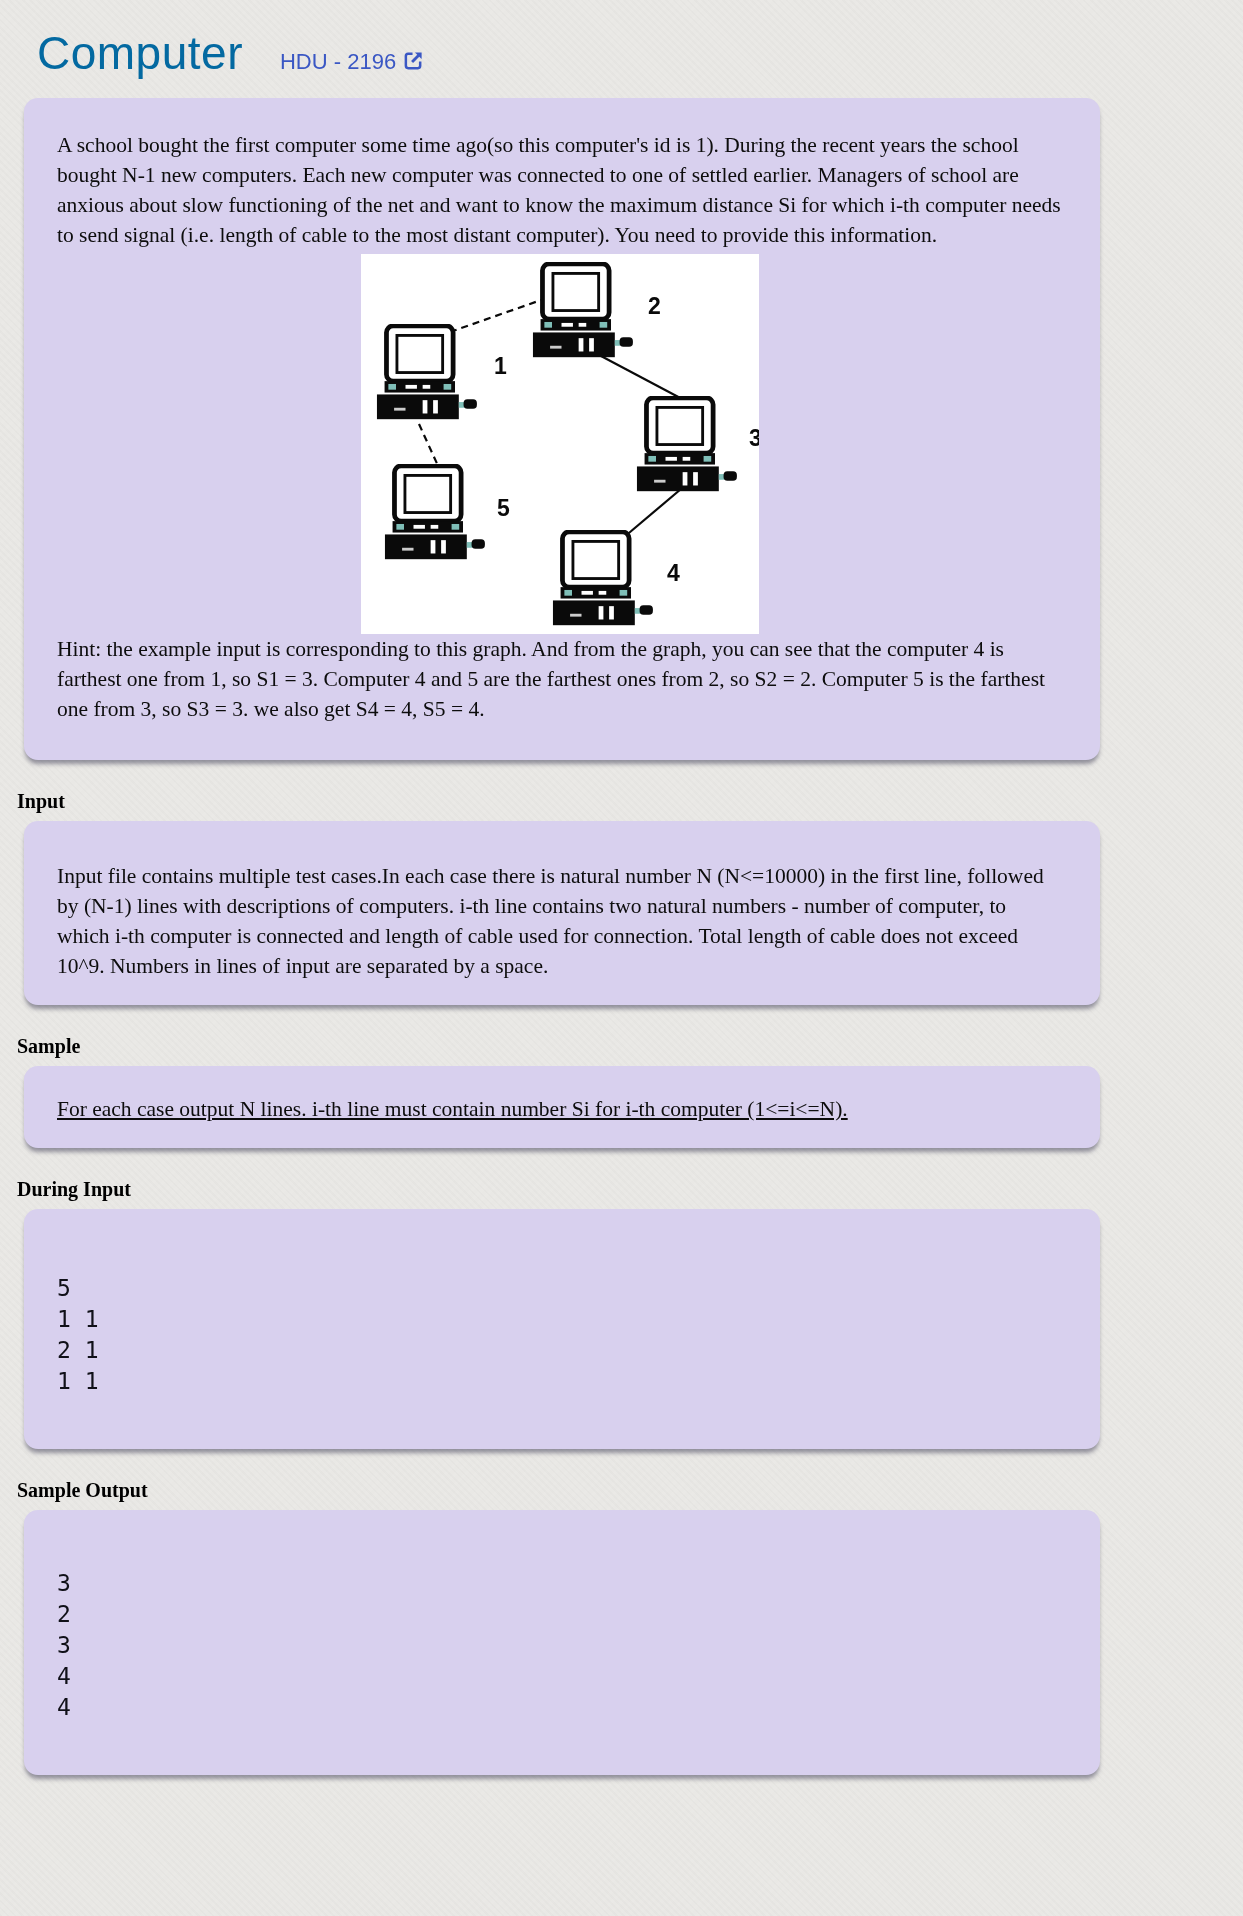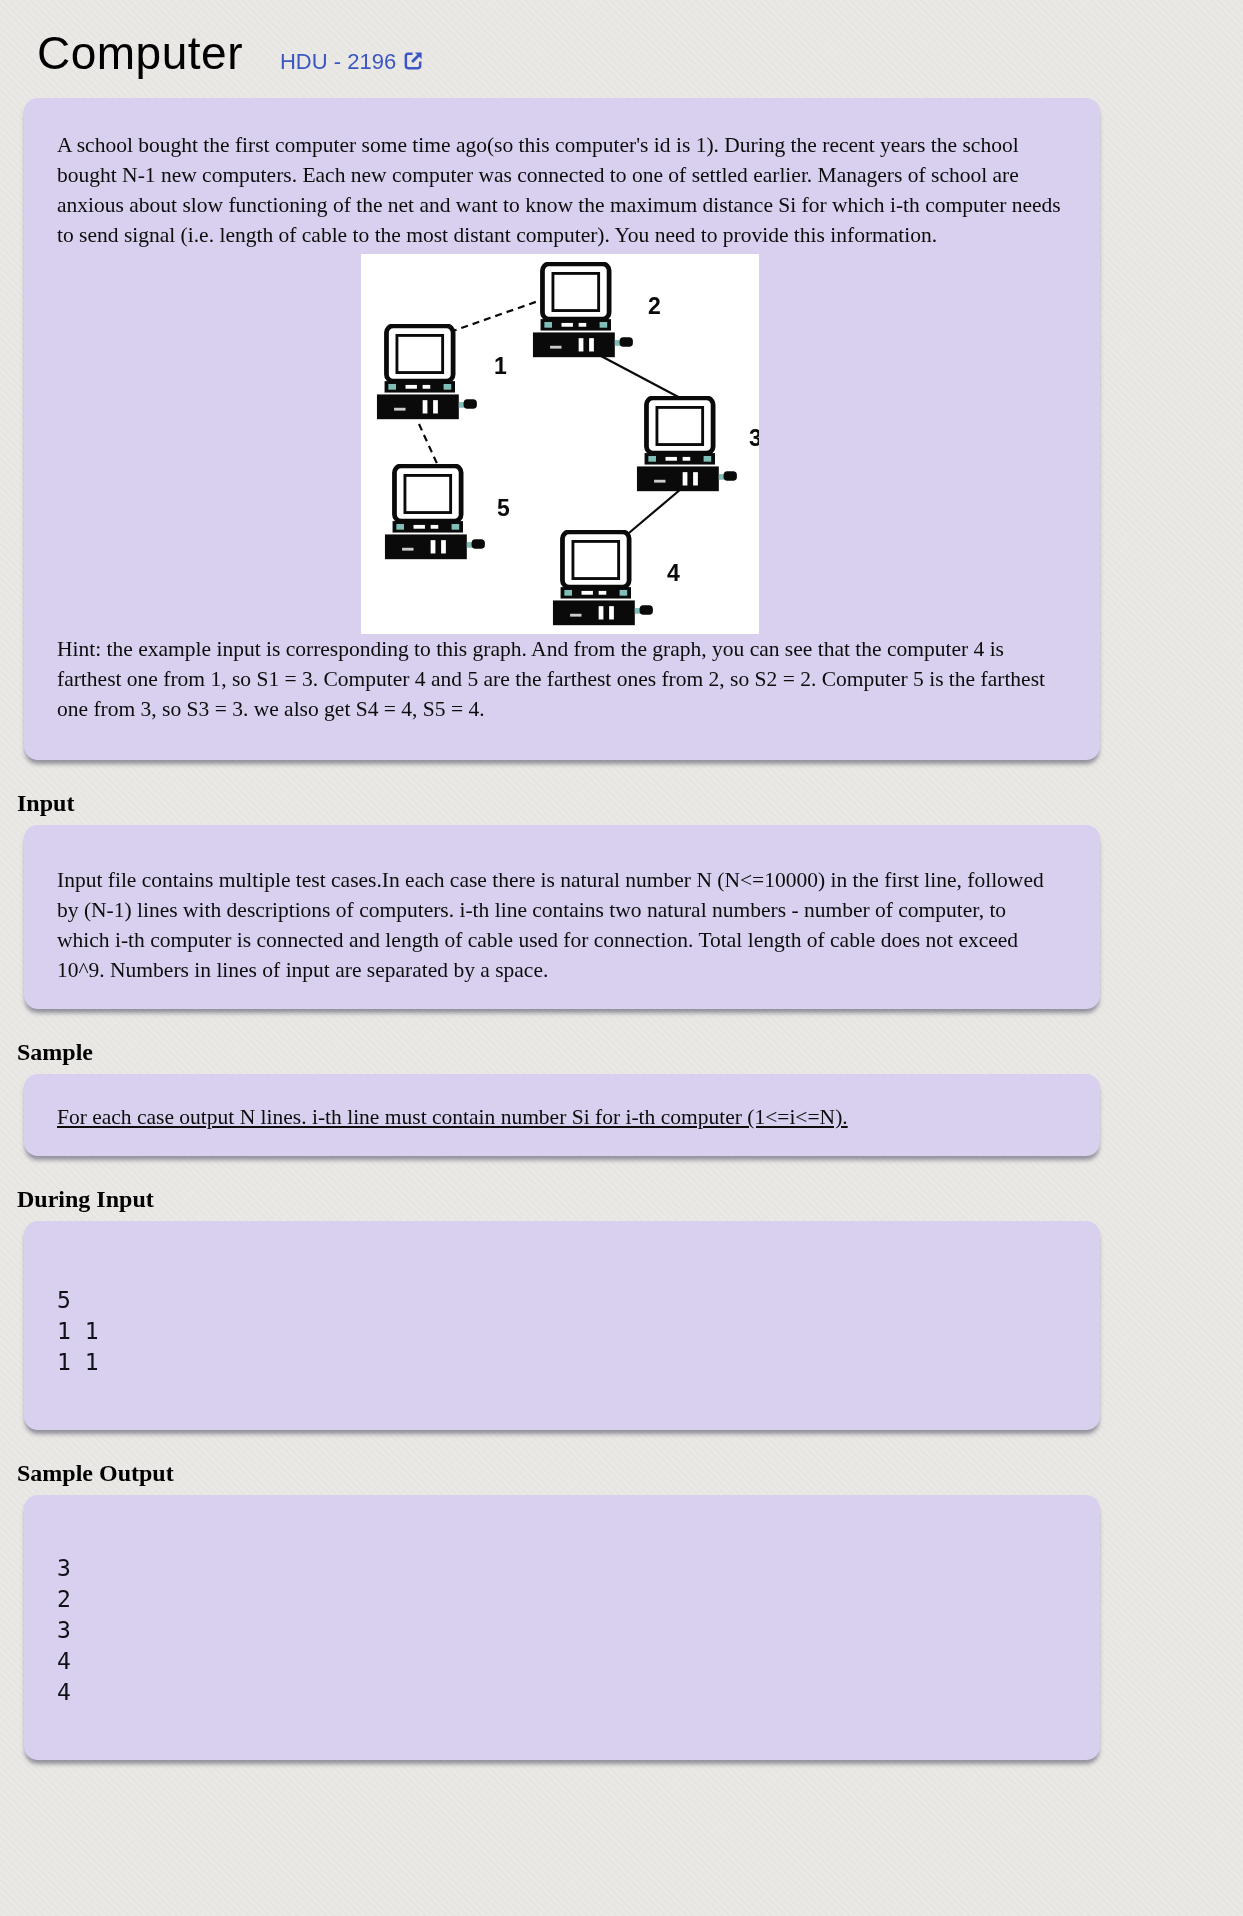--- a/index.html
+++ b/index.html
@@ -16,21 +16,21 @@
   }
   .header-row {
     display:flex;
     align-items:baseline;
     padding:26px 0 0 37px;
   }
   .page-title {
     font-family:"Liberation Sans", sans-serif;
     font-size:46px;
     font-weight:400;
-    color:#000000;
+    color:#0369a1;
     letter-spacing:0.5px;
   }
   .source-link {
     display:inline-flex;
     align-items:center;
     gap:7px;
     margin-left:37px;
     font-family:"Liberation Sans", sans-serif;
     font-size:22px;
     color:#3a57c4;
@@ -47,21 +47,21 @@
   }
   .panel-desc { margin-top:18px; padding:32px 38px 36px 33px; }
   .prose { font-size:21.5px; line-height:30px; }
   .figure-box {
     width:398px; height:380px;
     background:#ffffff;
     margin:4px auto 0 auto;
   }
   .hint { }
   .section-heading {
-    font-size:24px;
+    font-size:20px;
     font-weight:bold;
     color:#000;
     margin:30px 0 8px 17px;
   }
   .panel-input  { padding:40px 38px 24px 33px; }
   .panel-output { padding:28px 38px 24px 33px;text-decoration:underline; }
   .panel-sample-input  { padding:64px 38px 52px 33px; }
   .panel-sample-output { padding:58px 38px 52px 33px; }
   .mono-line {
     font-family:"DejaVu Sans Mono", monospace;
@@ -151,20 +151,21 @@
 
 <h3 class="section-heading">Sample</h3>
 <div class="panel panel-output">
   <p class="prose">For each case output N lines. i-th line must contain number Si for i-th computer (1&lt;=i&lt;=N).</p>
 </div>
 
 <h3 class="section-heading">During Input</h3>
 <div class="panel panel-sample-input">
   <div class="mono-line">5</div>
   <div class="mono-line">1 1</div>
+  <div class="mono-line">2 1</div>
   <div class="mono-line">1 1</div>
 </div>
 
 <h3 class="section-heading">Sample Output</h3>
 <div class="panel panel-sample-output">
   <div class="mono-line">3</div>
   <div class="mono-line">2</div>
   <div class="mono-line">3</div>
   <div class="mono-line">4</div>
   <div class="mono-line">4</div>

